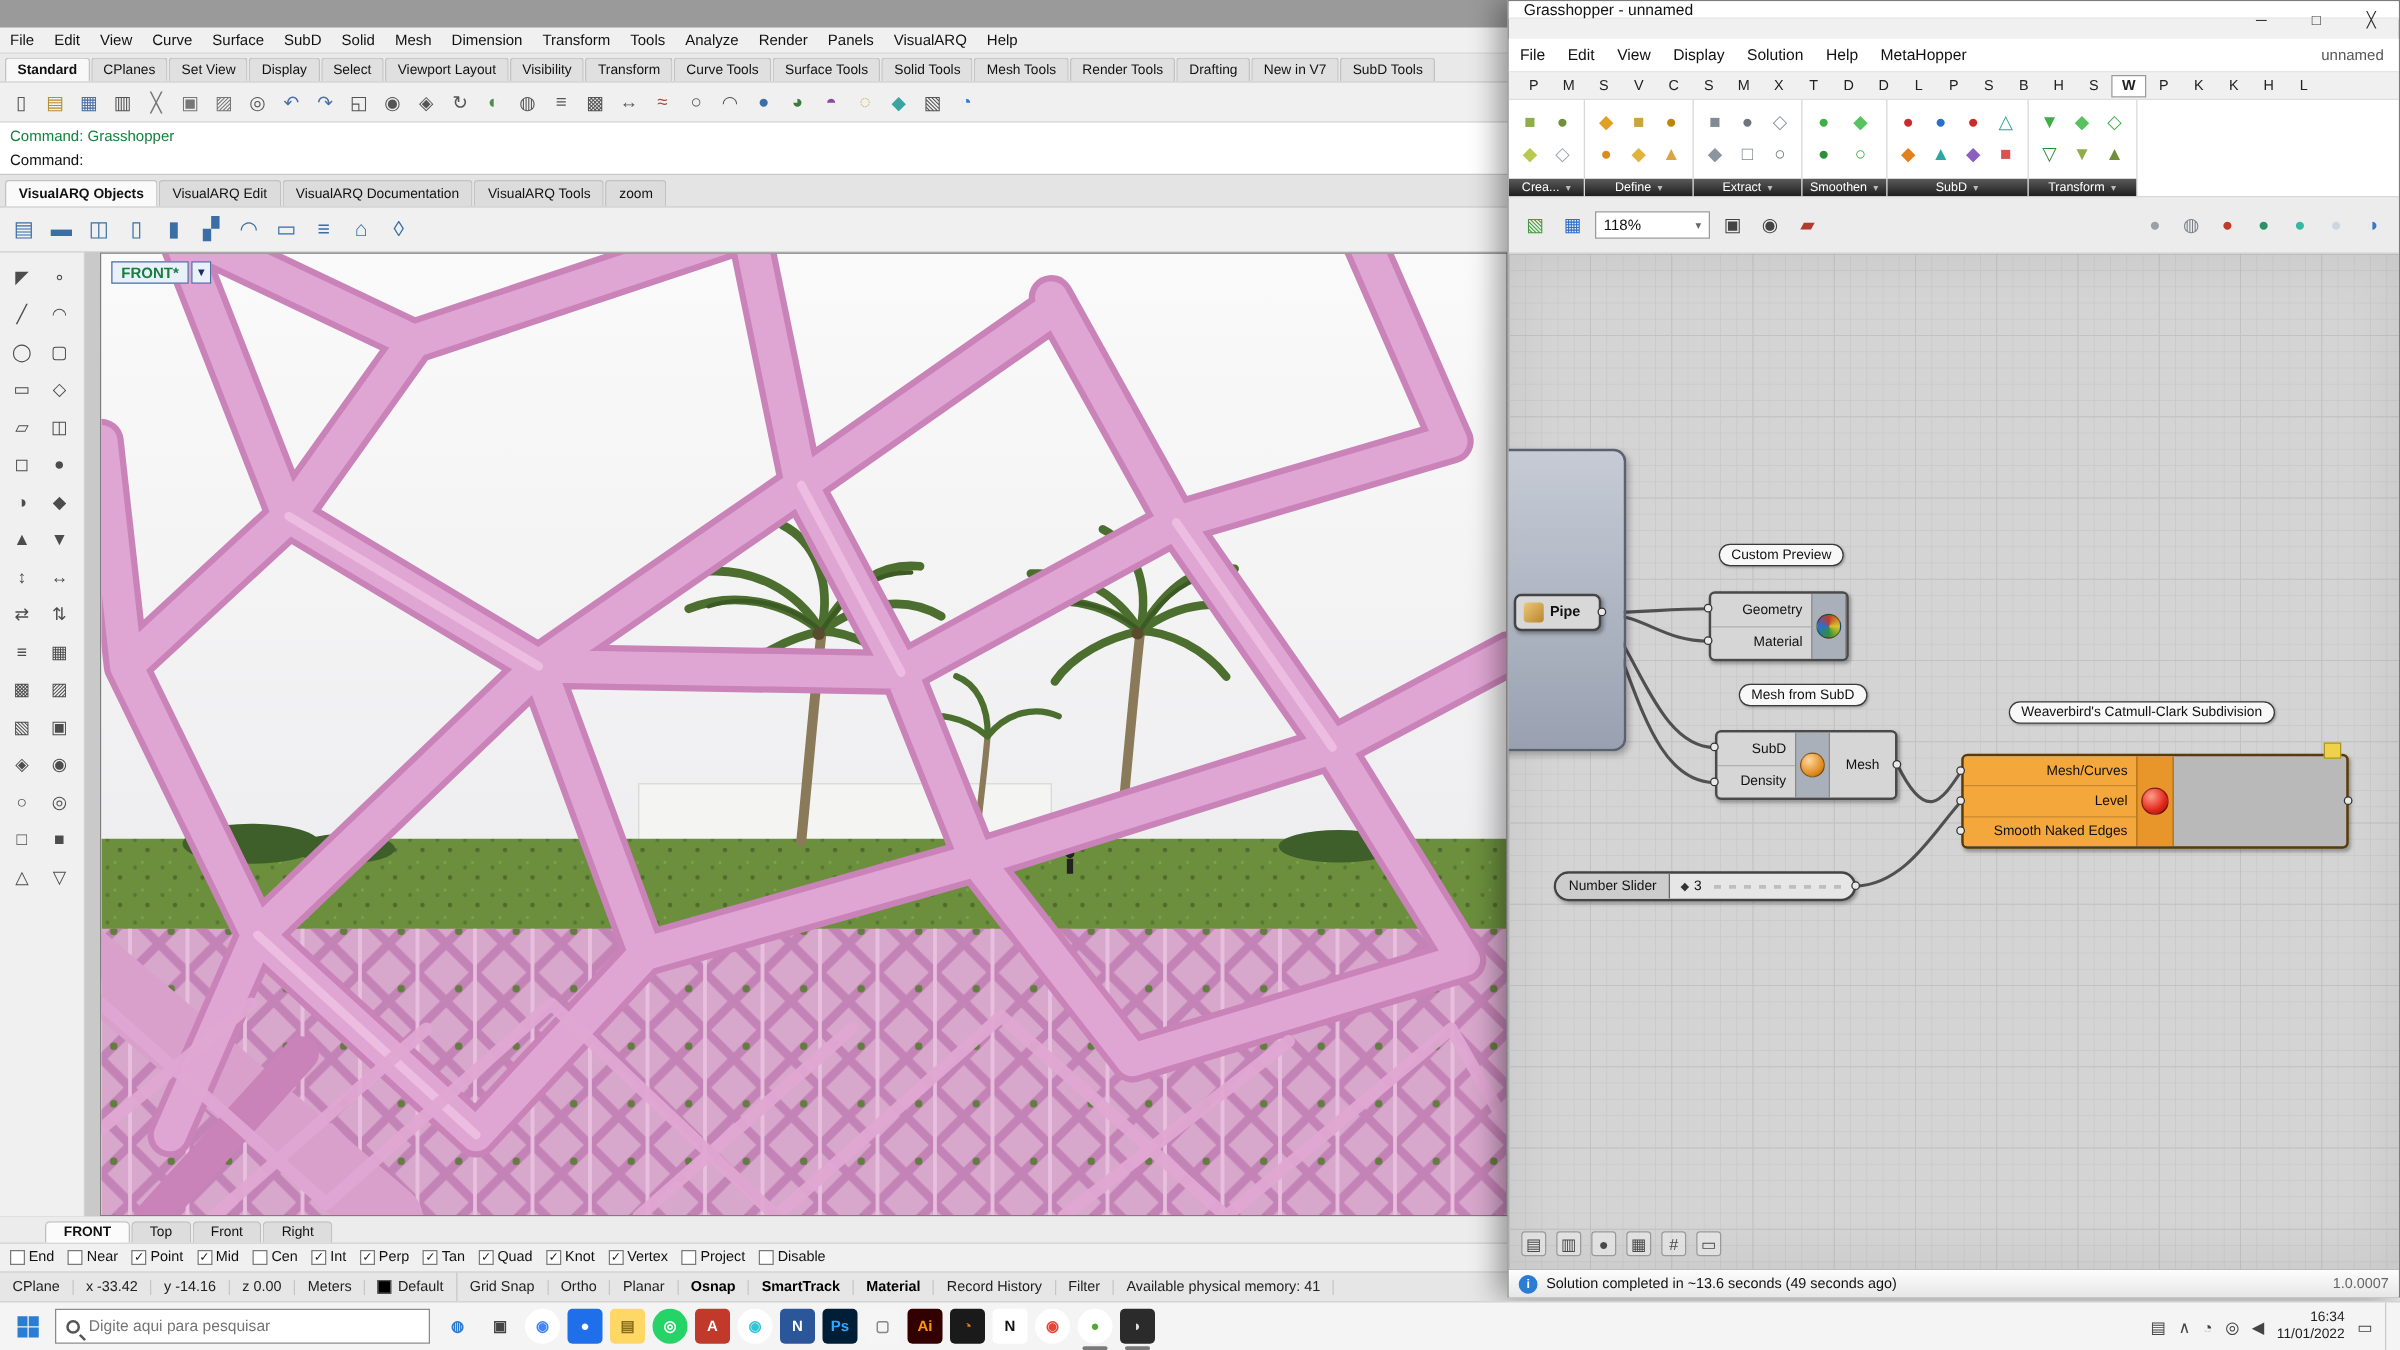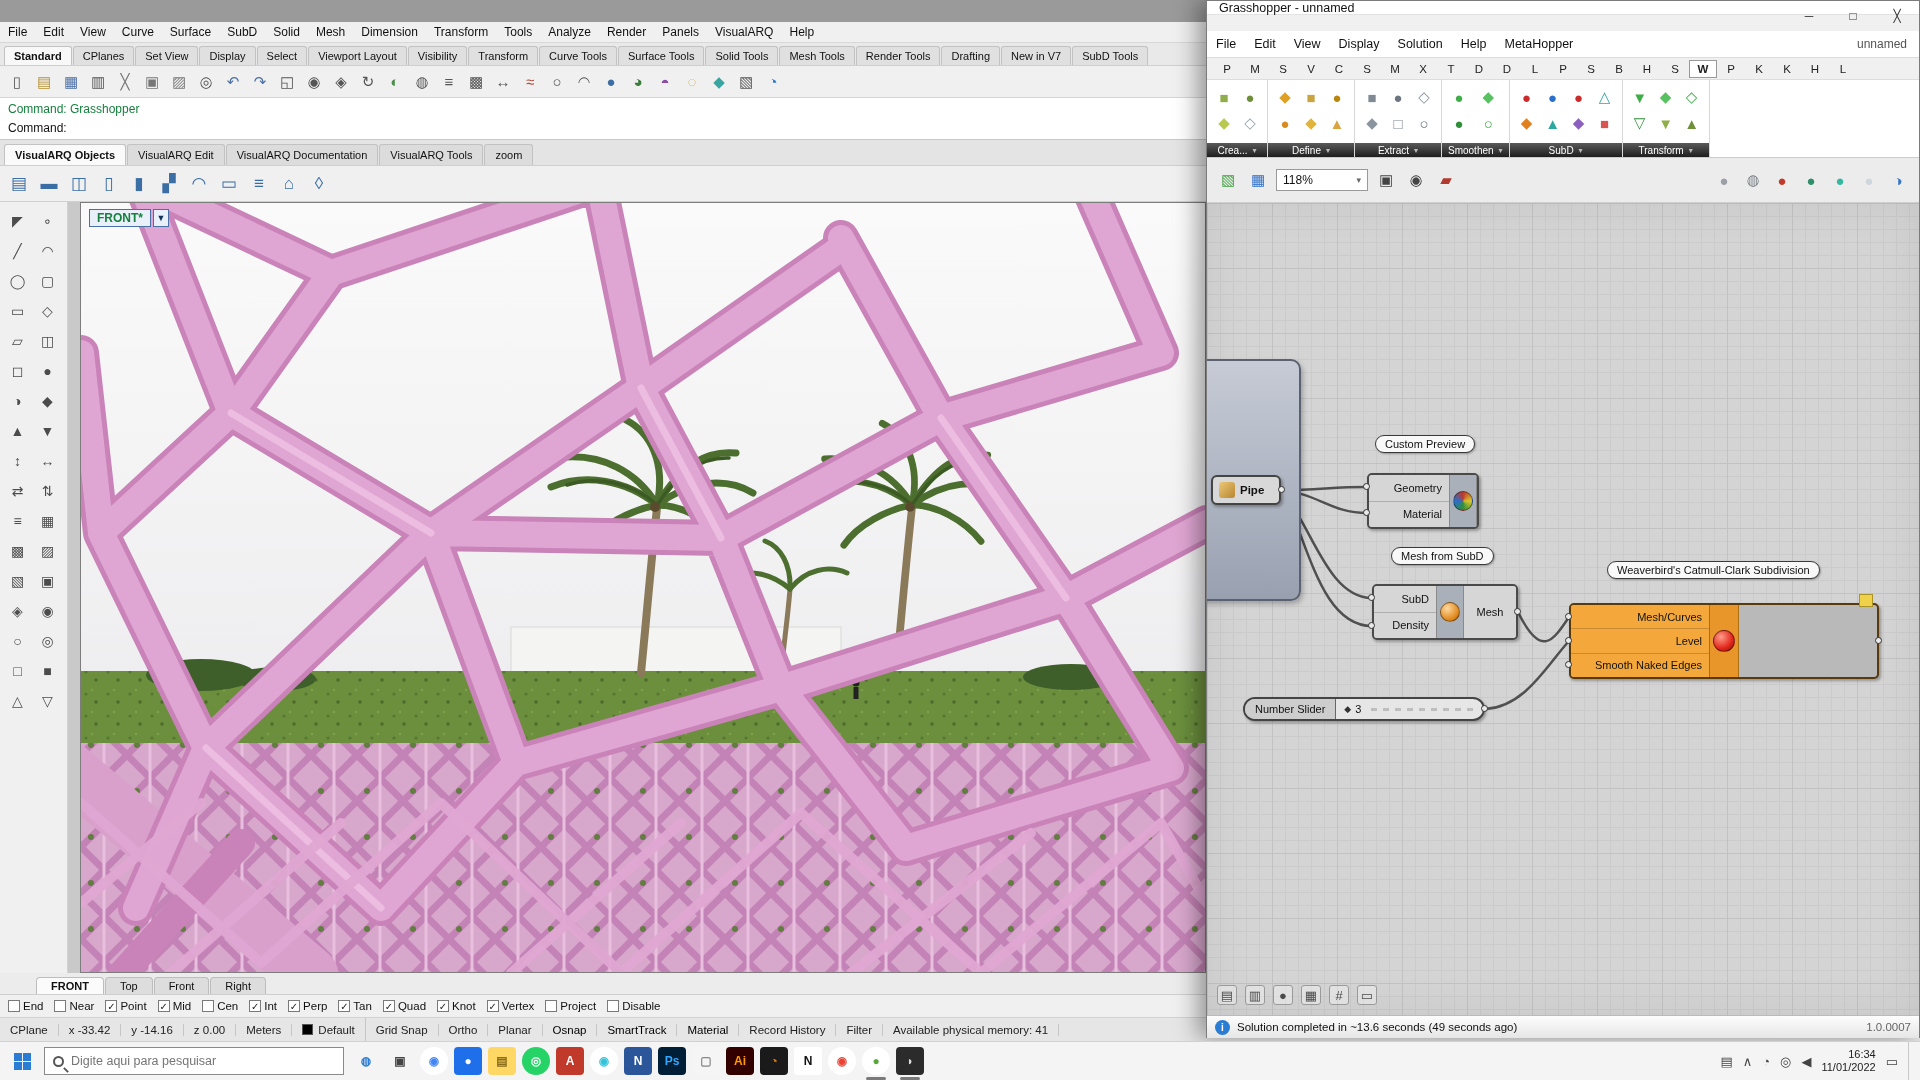--- a/index.html
+++ b/index.html
@@ -34,21 +34,21 @@
   .vp-label .dd{background:#e9f0fa;border:1px solid #4a6fa5;width:16px;display:flex;align-items:center;justify-content:center;font-size:9px;color:#12335e}
   .vp-tabs{left:0;top:973px;width:1636px;height:22px;background:#ececec;display:flex;align-items:flex-end;padding-left:36px;border-bottom:1px solid #cfcfcf}
   .vp-tabs .tab{font-size:11px;padding:2px 14px;border:1px solid #bdbdbd;border-bottom:none;background:#dddddd;margin-right:1px;border-radius:4px 4px 0 0}
   .vp-tabs .tab.on{background:#fbfbfb;font-weight:bold}
   .os-row{left:0;top:995px;width:1656px;height:23px;background:#f0f0f0;display:flex;align-items:center;padding-left:8px;border-bottom:1px solid #d2d2d2;font-size:11.5px}
   .os{display:flex;align-items:center;gap:3px;margin-right:11px}
   .cb{width:12px;height:12px;border:1px solid #7a7a7a;background:#fff;display:inline-flex;align-items:center;justify-content:center;font-size:10px;color:#222}
   .os.on .cb::before{content:"✓"}
   .r-status{left:0;top:1018px;width:1920px;height:23px;background:#e6e6e6;display:flex;align-items:stretch;font-size:11.5px;color:#222}
   .r-status .cell{display:flex;align-items:center;padding:0 10px;border-right:1px solid #c6c6c6;white-space:nowrap}
-  .r-status .cell.on{font-weight:normal;color:#000}
+  .r-status .cell.on{font-weight:bold;color:#000}
   .sw{width:11px;height:11px;background:#000;border:1px solid #555;margin-right:5px}
 
   
   .taskbar{left:0;top:1041px;width:1920px;height:39px;background:#f4f4f4;border-top:1px solid #d0d0d0;display:flex;align-items:center;z-index:60}
   .winbtn{width:44px;height:39px;display:flex;align-items:center;justify-content:center}
   .winlogo{display:grid;grid-template-columns:8px 8px;grid-auto-rows:8px;gap:1px}
   .winlogo i{background:#2b7cd3}
   .tsearch{width:300px;height:28px;background:#fff;border:1px solid #8a8a8a;display:flex;align-items:center;padding:0 8px;gap:7px}
   .tsearch input{border:none;outline:none;font-size:12.5px;width:240px;font-family:"Liberation Sans",sans-serif;background:transparent;color:#333}
   .mag{width:11px;height:11px;border:2px solid #555;border-radius:50%;position:relative}

